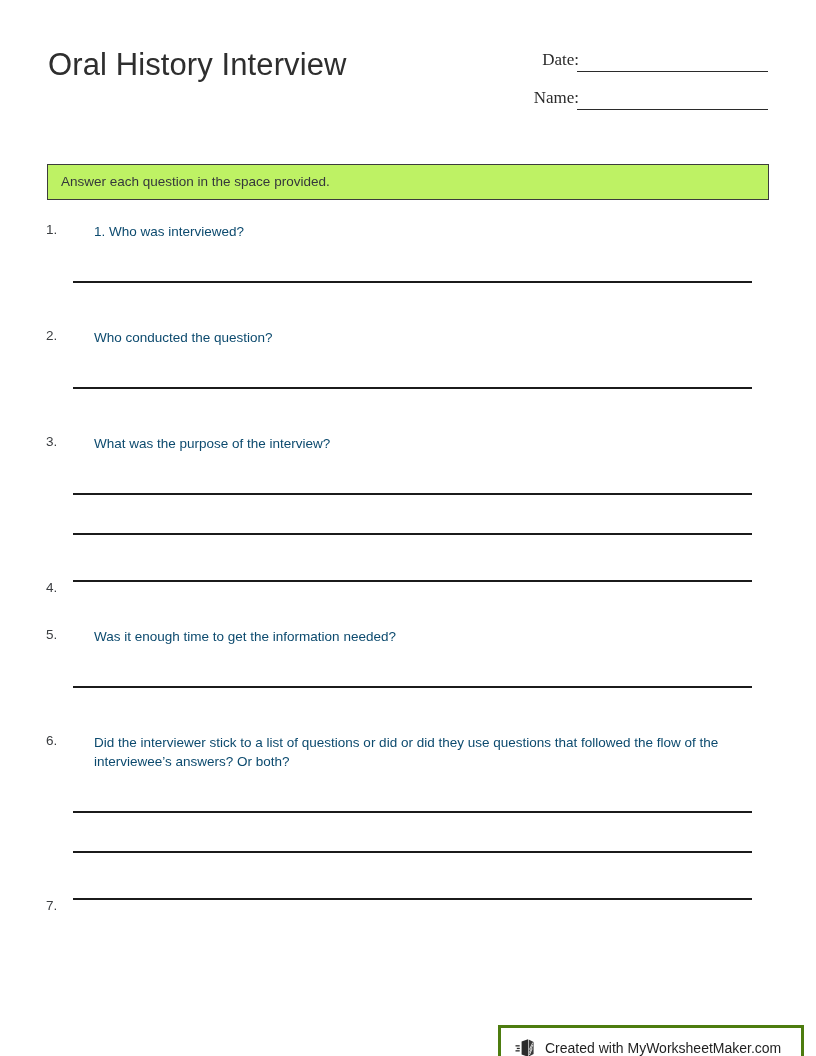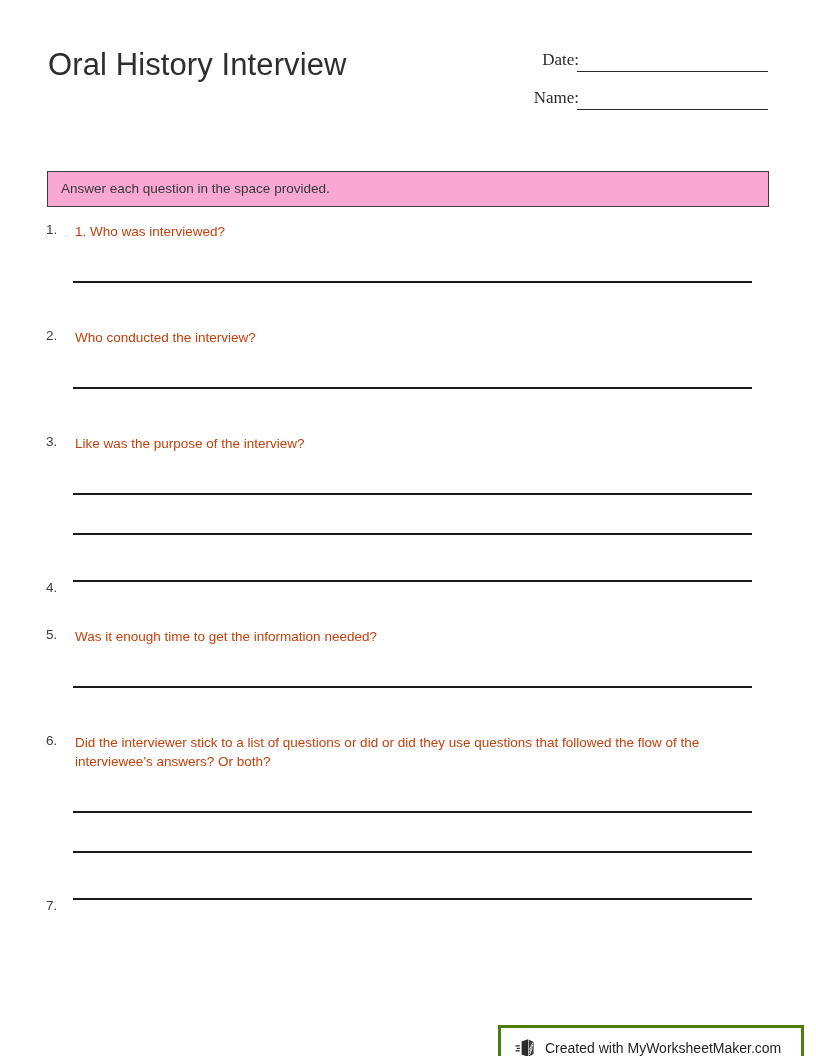--- a/index.html
+++ b/index.html
@@ -71,22 +71,21 @@
 
   
   .instruction-box {
     position: absolute;
     left: 47px;
     top: 164px;
     width: 722px;
     height: 36px;
     border: 1px solid #3c3c3c;
     box-sizing: border-box;
-    background: #f9a8d4;
-    margin-top: 7px;
+    background: #bef264;
   }
   .instruction-text {
     position: absolute;
     left: 13px;
     top: 9px;
     font-family: "Liberation Sans", sans-serif;
     font-size: 13.5px;
     font-weight: 400;
     color: #35383b;
     white-space: nowrap;
@@ -113,26 +112,26 @@
     left: 46px;
     top: 0;
     width: 22px;
     text-align: left;
     font-family: "Liberation Sans", sans-serif;
     font-size: 13.5px;
     color: #3a3d40;
   }
   .q-text {
     display: block;
-    margin-left: 75px;
+    margin-left: 94px;
     margin-right: 50px;
     font-family: "Liberation Sans", sans-serif;
     font-size: 13.5px;
     line-height: 19px;
-    color: #c2410c;
+    color: #0c4a6e;
   }
   .answer-lines {
     position: relative;
     display: block;
   }
   .answer-line {
     height: 0;
     margin-left: 73px;
     width: 679px;
     border-bottom: 2px solid #1b1b1b;
@@ -202,30 +201,30 @@
           <span class="q-number">1.</span>
           <span class="q-text">1. Who was interviewed?</span>
         </div>
         <div class="answer-lines">
           <div class="answer-line" style="margin-top: 40px;"></div>
         </div>
       </div>
       <div class="question" style="margin-bottom: 45px;">
         <div class="q-head">
           <span class="q-number">2.</span>
-          <span class="q-text">Who conducted the interview?</span>
+          <span class="q-text">Who conducted the question?</span>
         </div>
         <div class="answer-lines">
           <div class="answer-line" style="margin-top: 40px;"></div>
         </div>
       </div>
       <div class="question" style="margin-bottom: 45px;">
         <div class="q-head">
           <span class="q-number">3.</span>
-          <span class="q-text">Like was the purpose of the interview?</span>
+          <span class="q-text">What was the purpose of the interview?</span>
         </div>
         <div class="answer-lines">
           <div class="answer-line" style="margin-top: 40px;"></div>
           <div class="answer-line" style="margin-top: 38px;"></div>
         </div>
       </div>
       <div class="question" style="margin-bottom: 45px;">
         <div class="q-head">
           <span class="q-number">4.</span>
         </div>

